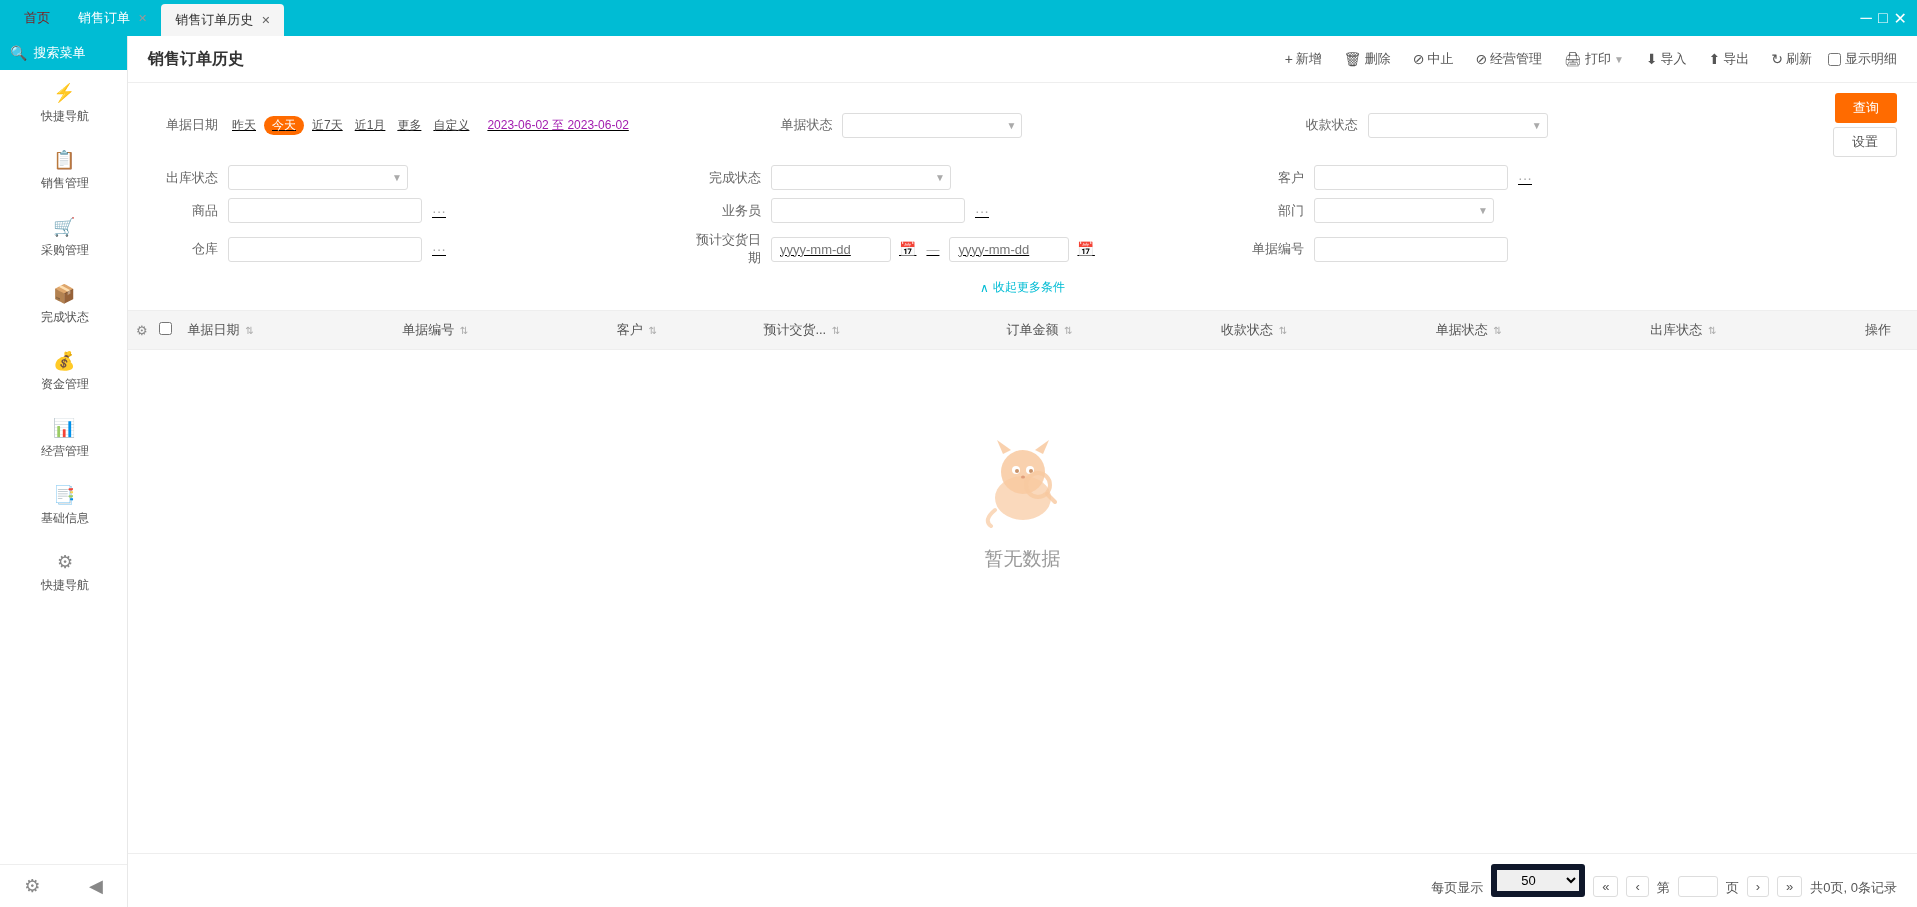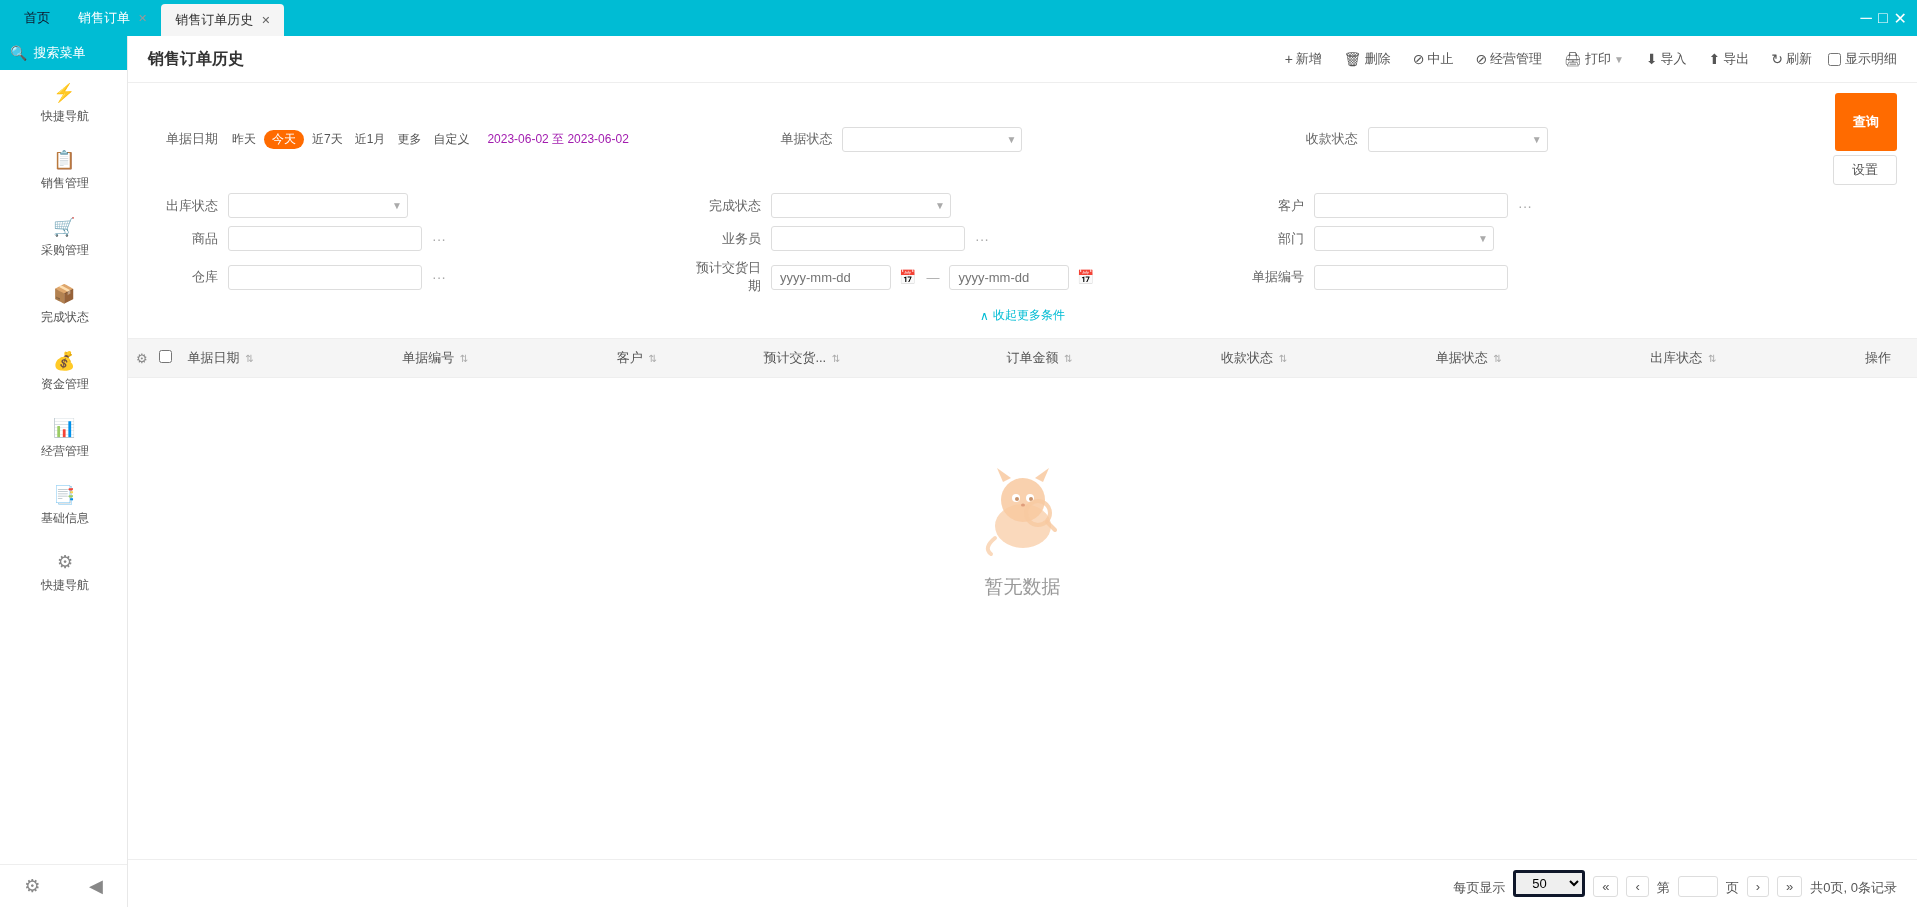--- a/index.html
+++ b/index.html
@@ -4,21 +4,21 @@
   <style>
     * { box-sizing: border-box; margin: 0; padding: 0; }
     body { font-family: "Microsoft YaHei", Arial, sans-serif; font-size: 13px; background: #f5f5f5; display: flex; flex-direction: column; height: 100vh; overflow: hidden; }
 
     
     .top-bar { background: #00bcd4; height: 36px; display: flex; align-items: center; padding: 0 0 0 10px; flex-shrink: 0; }
     .tab-item { display: flex; align-items: center; height: 36px; padding: 0 14px; color: #fff; font-size: 13px; cursor: pointer; position: relative; }
     .tab-item.active { background: #f5f5f5; color: #333; border-radius: 4px 4px 0 0; margin-top: 4px; height: 32px; }
     .tab-item .close-icon { margin-left: 8px; font-size: 11px; color: #999; cursor: pointer; }
     .tab-item.active .close-icon { color: #666; }
-    .tab-home { color: #0f172a; font-size: 13px; padding: 0 14px; height: 36px; display: flex; align-items: center; cursor: pointer; }
+    .tab-home { color: #7f1d1d; font-size: 13px; padding: 0 14px; height: 36px; display: flex; align-items: center; cursor: pointer; }
     .top-bar-right { margin-left: auto; display: flex; align-items: center; padding-right: 10px; gap: 6px; }
     .top-bar-right .icon-btn { color: #fff; font-size: 16px; cursor: pointer; background: none; border: none; }
 
     
     .main-layout { display: flex; flex: 1; overflow: hidden; }
 
     
     .sidebar { width: 128px; background: #fff; border-right: 1px solid #e8e8e8; display: flex; flex-direction: column; flex-shrink: 0; }
     .sidebar-item { display: flex; flex-direction: column; align-items: center; padding: 12px 0; cursor: pointer; color: #555; font-size: 12px; gap: 4px; border-left: 3px solid transparent; }
     .sidebar-item .s-icon { font-size: 18px; color: #888; }
@@ -34,21 +34,21 @@
     .toolbar { display: flex; align-items: center; gap: 10px; }
     .toolbar-btn { display: flex; align-items: center; gap: 3px; color: #555; cursor: pointer; font-size: 13px; background: none; border: none; padding: 4px 6px; }
     .toolbar-btn .t-icon { font-size: 14px; }
     .display-detail-btn { display: flex; align-items: center; gap: 4px; font-size: 13px; color: #555; cursor: pointer; }
     .display-detail-btn input[type=checkbox] { cursor: pointer; }
 
     
     .filter-area { background: #fff; padding: 10px 20px; border-bottom: 1px solid #eee; flex-shrink: 0; }
     .filter-row { display: flex; align-items: center; margin-bottom: 8px; gap: 0; }
     .filter-label { width: 80px; color: #666; text-align: right; padding-right: 10px; flex-shrink: 0; font-size: 13px; }
-    .filter-value { flex: 1; display: flex; align-items: center; gap: 6px; }
+    .filter-value { flex: 1; display: flex; align-items: center; gap: 6px; text-decoration: underline; }
     .date-quick-btns { display: flex; gap: 4px; align-items: center; }
     .date-quick-btn { font-size: 12px; color: #555; cursor: pointer; padding: 1px 4px; border-radius: 3px; border: none; background: none; }
     .date-quick-btn.active { background: #ff6b00; color: #fff; border-radius: 10px; padding: 1px 8px; }
     .date-range { font-size: 12px; color: #a21caf; margin-left: 8px; }
     .filter-select { border: 1px solid #ddd; border-radius: 3px; padding: 4px 24px 4px 8px; font-size: 13px; color: #333; background: #fff; appearance: none; outline: none; min-width: 180px; cursor: pointer; position: relative; }
     .select-wrapper { position: relative; display: inline-flex; align-items: center; }
     .select-wrapper .chev { position: absolute; right: 6px; color: #aaa; font-size: 10px; pointer-events: none; }
     .filter-input { border: 1px solid #ddd; border-radius: 3px; padding: 4px 8px; font-size: 13px; color: #333; background: #fff; outline: none; min-width: 180px; }
     .dots-btn { color: #aaa; cursor: pointer; font-size: 14px; margin-left: 4px; }
     .filter-divider { color: #aaa; margin: 0 4px; }
@@ -65,27 +65,27 @@
     .checkbox-cell { width: 36px; }
     .ops-col { width: 60px; }
 
     
     .empty-state { display: flex; flex-direction: column; align-items: center; justify-content: center; padding: 80px 0; }
     .empty-icon { width: 100px; height: 100px; position: relative; margin-bottom: 16px; }
     .empty-text { color: #999; font-size: 19px; }
 
     
     .pagination { display: flex; align-items: flex-end; justify-content: flex-end; padding: 10px 20px; background: #fff; border-top: 1px solid #eee; gap: 8px; font-size: 13px; color: #555; flex-shrink: 0; }
-    .pagination select { border: 3px solid #0f172a; border-radius: 3px; padding: 2px 12px; font-size: 13px; }
+    .pagination select { border: 6px solid #0f172a; border-radius: 3px; padding: 2px 20px; font-size: 13px; }
     .pagination .page-btn { border: 1px solid #ddd; background: #fff; border-radius: 3px; padding: 2px 8px; cursor: pointer; color: #555; font-size: 13px; }
     .pagination .page-btn:disabled { color: #ccc; cursor: not-allowed; }
     .pagination input { border: 1px solid #ddd; border-radius: 3px; width: 40px; text-align: center; padding: 2px 4px; font-size: 13px; }
 
     
-    .query-btn { background: #ff6b00; color: #fff; border: none; border-radius: 3px; padding: 20px 18px; font-size: 13px; cursor: pointer; font-weight: bold; }
+    .query-btn { background: #ff6b00; color: #fff; border: none; border-radius: 3px; padding: 6px 18px; font-size: 13px; cursor: pointer; }
     .set-btn { background: #fff; color: #555; border: 1px solid #ddd; border-radius: 3px; padding: 5px 18px; font-size: 13px; cursor: pointer; margin-top: 4px; }
     .query-col { display: flex; flex-direction: column; align-items: flex-end; justify-content: center; padding-left: 20px; flex-shrink: 0; }
 
     
     .sidebar-search { display: flex; align-items: center; padding: 8px 10px; background: #00bcd4; }
     .sidebar-search-icon { color: #fff; font-size: 14px; margin-right: 6px; }
     .sidebar-search-label { color: #fff; font-size: 13px; cursor: pointer; }
   </style>
 </head>
 <body>

